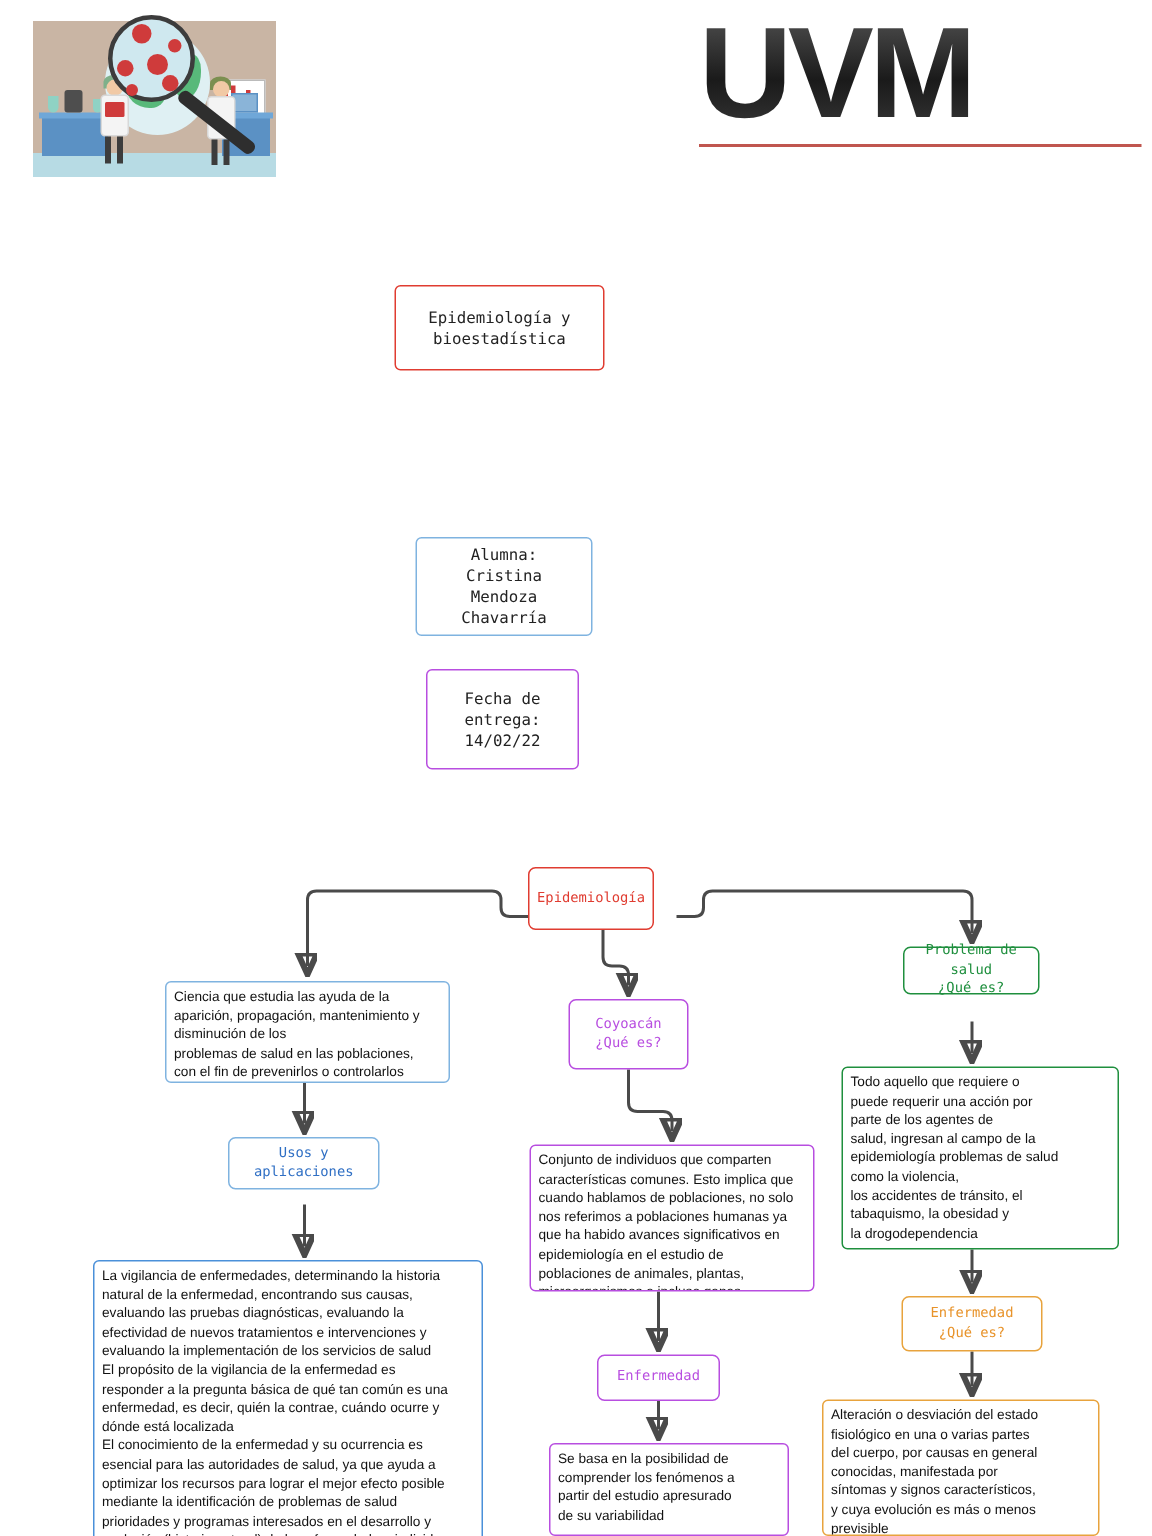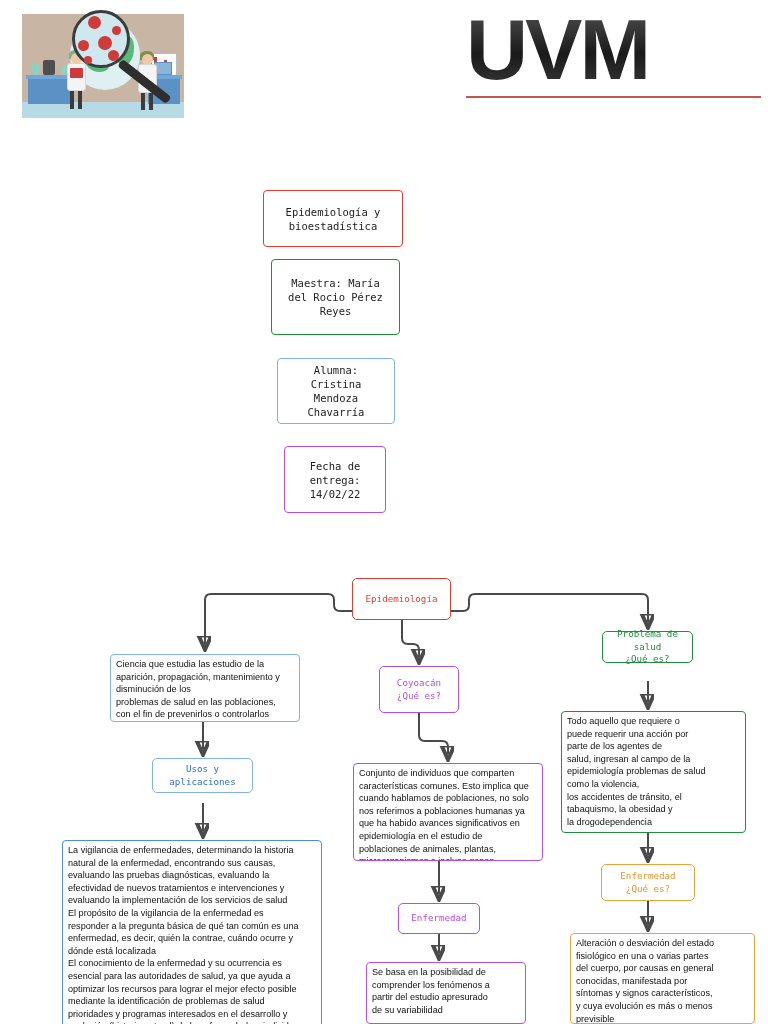--- a/index.html
+++ b/index.html
@@ -90,35 +90,35 @@
     display:flex; align-items:center; justify-content:center;
     white-space:pre-line; padding:3px 6px;
   }
   .para {
     position:absolute; background:#fff; border-radius:4px;
     font-family:"Liberation Sans", sans-serif;
     font-size:9.1px; line-height:12.6px; color:#111;
     padding:3px 5px; white-space:pre-line; text-align:left; overflow:hidden;
   }
 
-  #node-epidemiologia { left:352px; top:578px; width:99px; height:42px; border:1.7px solid #e03c31; color:#e03c31; }
+  #node-epidemiologia { left:352px; top:578px; width:84px; height:42px; border:1.7px solid #e03c31; color:#e03c31; }
 
   #para-ciencia { left:110px; top:654px; width:190px; height:68px; border:1.4px solid #7fb3e0; }
   #node-usos { left:152px; top:758px; width:101px; height:35px; border:1.6px solid #7fb3e0; color:#2f6fc4; }
   #para-vigilancia { left:62px; top:840px; width:260px; height:190px; border:1.4px solid #4a90d9; }
 
   #node-poblacion { left:379px; top:666px; width:80px; height:47px; border:1.6px solid #b84ee0; color:#b84ee0; }
   #para-conjunto { left:353px; top:763px; width:190px; height:98px; border:1.4px solid #b84ee0; }
   #node-importancia { left:398px; top:903px; width:82px; height:31px; border:1.5px solid #b84ee0; color:#b84ee0; }
   #para-importancia { left:366px; top:962px; width:160px; height:62px; border:1.4px solid #b84ee0; }
 
   #node-problema { left:602px; top:631px; width:91px; height:32px; border:1.6px solid #1f8f3e; color:#1f8f3e; }
   #para-todo { left:561px; top:711px; width:185px; height:122px; border:1.4px solid #1f8f3e; }
   #node-enfermedad { left:601px; top:864px; width:94px; height:37px; border:1.6px solid #e8a33d; color:#e8932a; }
-  #para-alteracion { left:570px; top:933px; width:185px; height:91px; border:1.4px solid #e8a33d; }
+  #para-alteracion { left:548px; top:933px; width:185px; height:91px; border:1.4px solid #e8a33d; }
 
   svg.links { position:absolute; left:0; top:0; width:768px; height:1024px; pointer-events:none; }
   svg.links path, svg.links line { stroke:#4a4a4a; stroke-width:2; fill:none; }
 </style>
 </head>
 <body>
 
 <div class="page">
 
   <div class="illus">
@@ -181,23 +181,20 @@
     <div class="virus v6"></div>
   </div>
 
   <div class="uvm">
     <div class="mark">UVM</div>
     <div class="rule"></div>
   </div>
 
   <div class="cbox" id="cover-subject">Epidemiología y
 bioestadística</div>
-  <div class="cbox" id="cover-teacher">Maestra: María
-del Rocio Pérez
-Reyes</div>
   <div class="cbox" id="cover-student">Alumna:
 Cristina
 Mendoza
 Chavarría</div>
   <div class="cbox" id="cover-date">Fecha de
 entrega:
 14/02/22</div>
 
   <svg class="links">
     <defs>
@@ -219,21 +216,21 @@
     <line x1="439" y1="861" x2="439" y2="894" marker-end="url(#arrow)"></line>
     <line x1="439" y1="934" x2="439" y2="953" marker-end="url(#arrow)"></line>
 
     <line x1="648" y1="681" x2="648" y2="702" marker-end="url(#arrow)"></line>
     <line x1="648" y1="833" x2="648" y2="855" marker-end="url(#arrow)"></line>
     <line x1="648" y1="901" x2="648" y2="924" marker-end="url(#arrow)"></line>
   </svg>
 
   <div class="node" id="node-epidemiologia">Epidemiología</div>
 
-  <div class="para" id="para-ciencia">Ciencia que estudia las  estudio de la
+  <div class="para" id="para-ciencia">Ciencia que estudia las  ayuda de la
 aparición, propagación, mantenimiento y
 disminución de los
  problemas de salud en las poblaciones,
 con el fin de prevenirlos o controlarlos</div>
   <div class="node" id="node-usos">Usos y
 aplicaciones</div>
   <div class="para" id="para-vigilancia">La vigilancia de enfermedades, determinando la historia
 natural de la enfermedad, encontrando sus causas,
 evaluando las pruebas diagnósticas, evaluando la
 efectividad de nuevos tratamientos e intervenciones y

